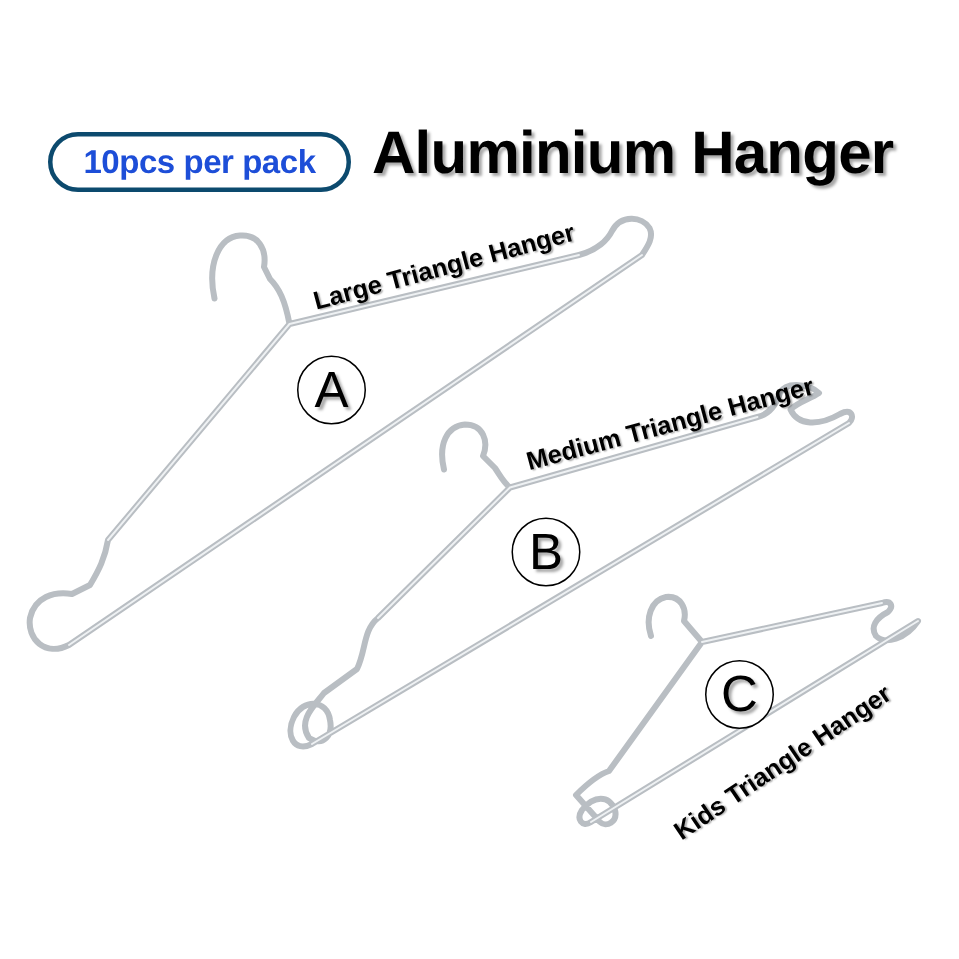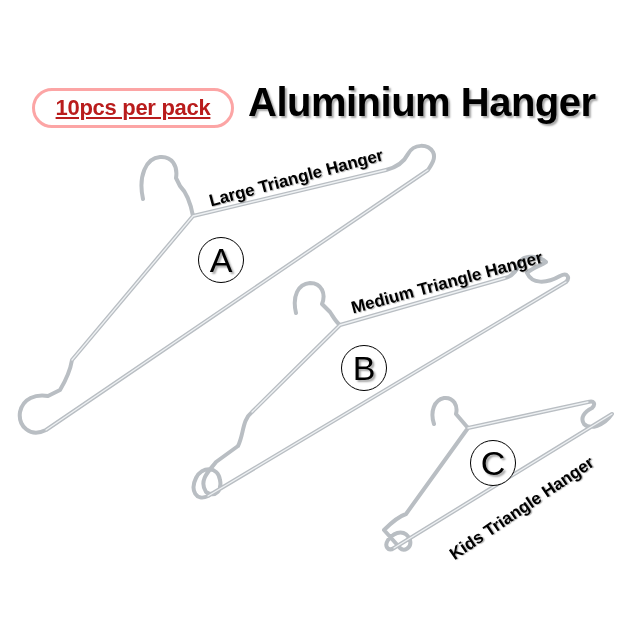--- a/index.html
+++ b/index.html
@@ -1,21 +1,21 @@
 <!DOCTYPE html>
 <html><head>
 <meta charset="utf-8">
 <style>
   html, body { margin:0; padding:0; background:#ffffff; }
   body { width:639px; height:639px; position:relative; overflow:hidden; font-family:"Liberation Sans", sans-serif; }
   .pack-badge {
     position:absolute; left:32px; top:88px; width:202px; height:40px;
-    border:3px solid #fca5a5; border-radius:20px; box-sizing:border-box;
+    border:3px solid #0c4a6e; border-radius:20px; box-sizing:border-box;
     display:flex; align-items:center; justify-content:center;
-    font-weight:bold; font-size:22px; color:#b91c1c; letter-spacing:-0.3px;text-decoration:underline;
+    font-weight:bold; font-size:22px; color:#1d4ed8; letter-spacing:-0.3px;
   }
   .title {
     position:absolute; left:248px; top:80px; font-weight:bold; font-size:40px; color:#000;
     text-shadow:2px 2px 2px rgba(0,0,0,0.35); letter-spacing:-0.5px;
   }
   svg.art { position:absolute; left:0; top:0; }
   .wire { fill:none; stroke:#b9bec3; stroke-width:4; stroke-linecap:round; stroke-linejoin:round; }
   .wire-hi { fill:none; stroke:#eef1f3; stroke-width:1.3; stroke-linecap:round; stroke-linejoin:round; }
   .letter-circle {
     position:absolute; border:1.5px solid #000; border-radius:50%; box-sizing:border-box;

